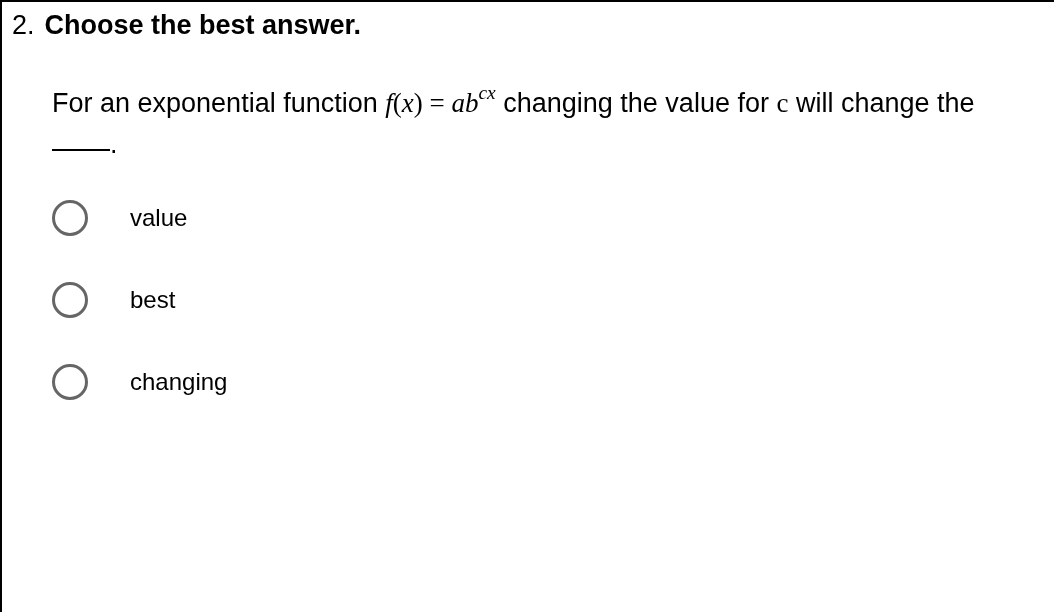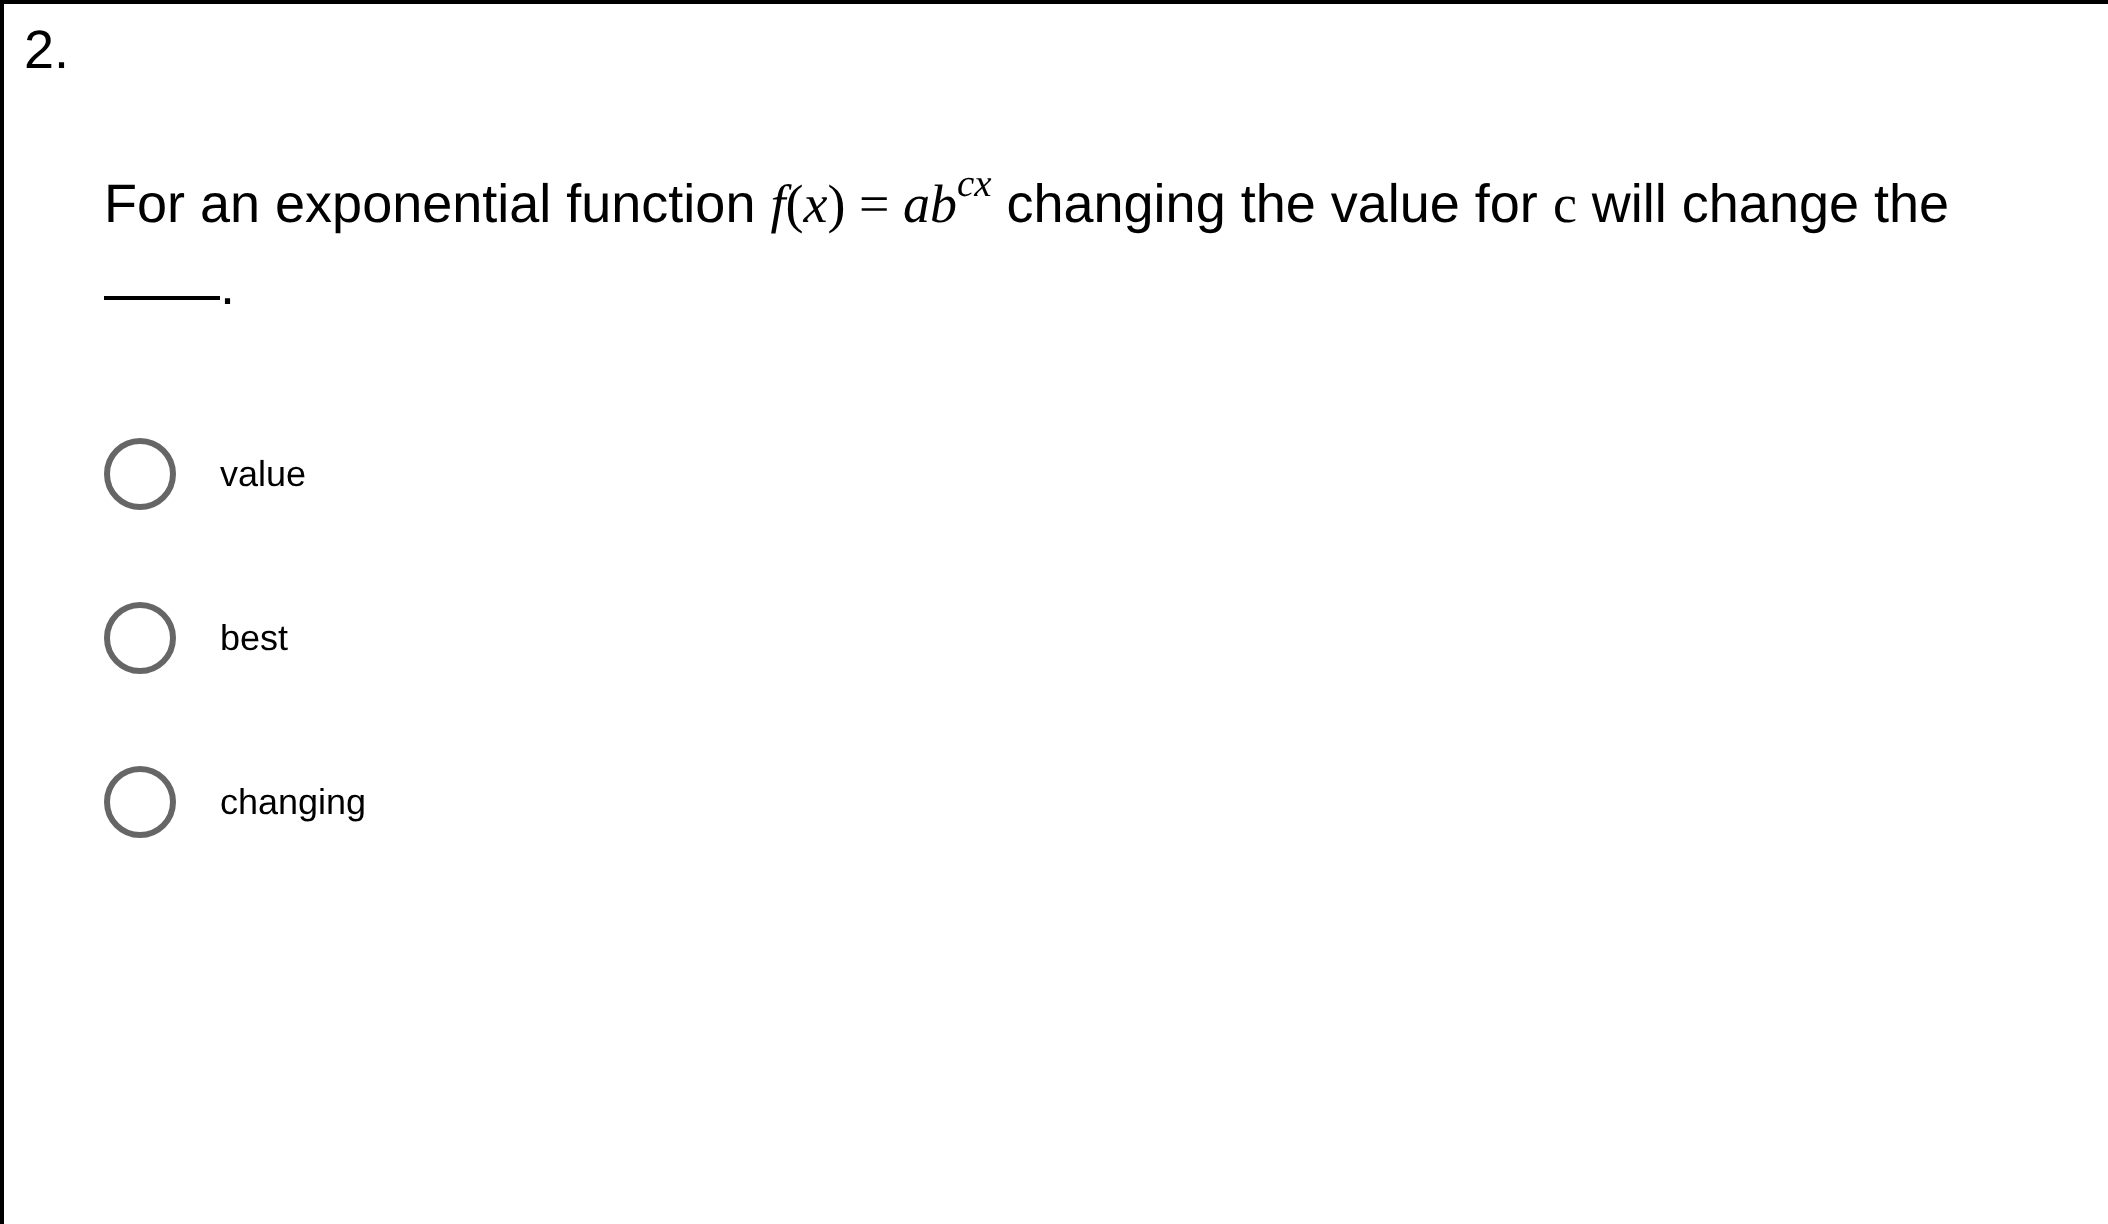--- a/index.html
+++ b/index.html
@@ -35,21 +35,21 @@
       font-size: 27px;
       font-weight: bold;
     }
     .question-body {
       padding-left: 40px;
       padding-right: 60px;
     }
     .prompt {
       font-size: 27px;
       line-height: 1.5;
-      margin-bottom: 56px;
+      margin-bottom: 36px;
       font-weight: normal;
     }
     .math {
       font-family: 'Times New Roman', 'Cambria Math', serif;
     }
     .math .var {
       font-style: italic;
     }
     .sup {
       font-size: 0.72em;
@@ -70,38 +70,40 @@
       cursor: pointer;
     }
     .radio {
       width: 36px;
       height: 36px;
       border: 3px solid #666;
       border-radius: 50%;
       flex-shrink: 0;
     }
     .option-label {
-      font-size: 18px;
+      font-size: 24px;
+      margin-left: 20px;
     }
     .blank {
       display: inline-block;
       border-bottom: 2px solid #000;
       width: 58px;
       height: 0.9em;
       vertical-align: baseline;
       position: relative;
       top: -2px;
     }
   </style>
 </head>
 <body>
 
 <div class="container">
   <div class="question-header">
     <span class="question-number">2.</span>
+    <span class="question-title">Choose the best answer.</span>
   </div>
   <div class="question-body">
     <p class="prompt">
       <span>For an exponential function </span><span class="math"><span class="var">f</span><span>(</span><span class="var">x</span><span>)</span><span> = </span><span class="var">a</span><span class="var">b</span><span class="sup"><span class="var">c</span><span class="var">x</span></span></span><span> changing the value for </span><span class="math var">c</span><span> will change the </span><span class="blank"></span><span>.</span>
     </p>
     <div class="options">
       <div class="option">
         <span class="radio"></span>
         <span class="option-label">value</span>
       </div>

